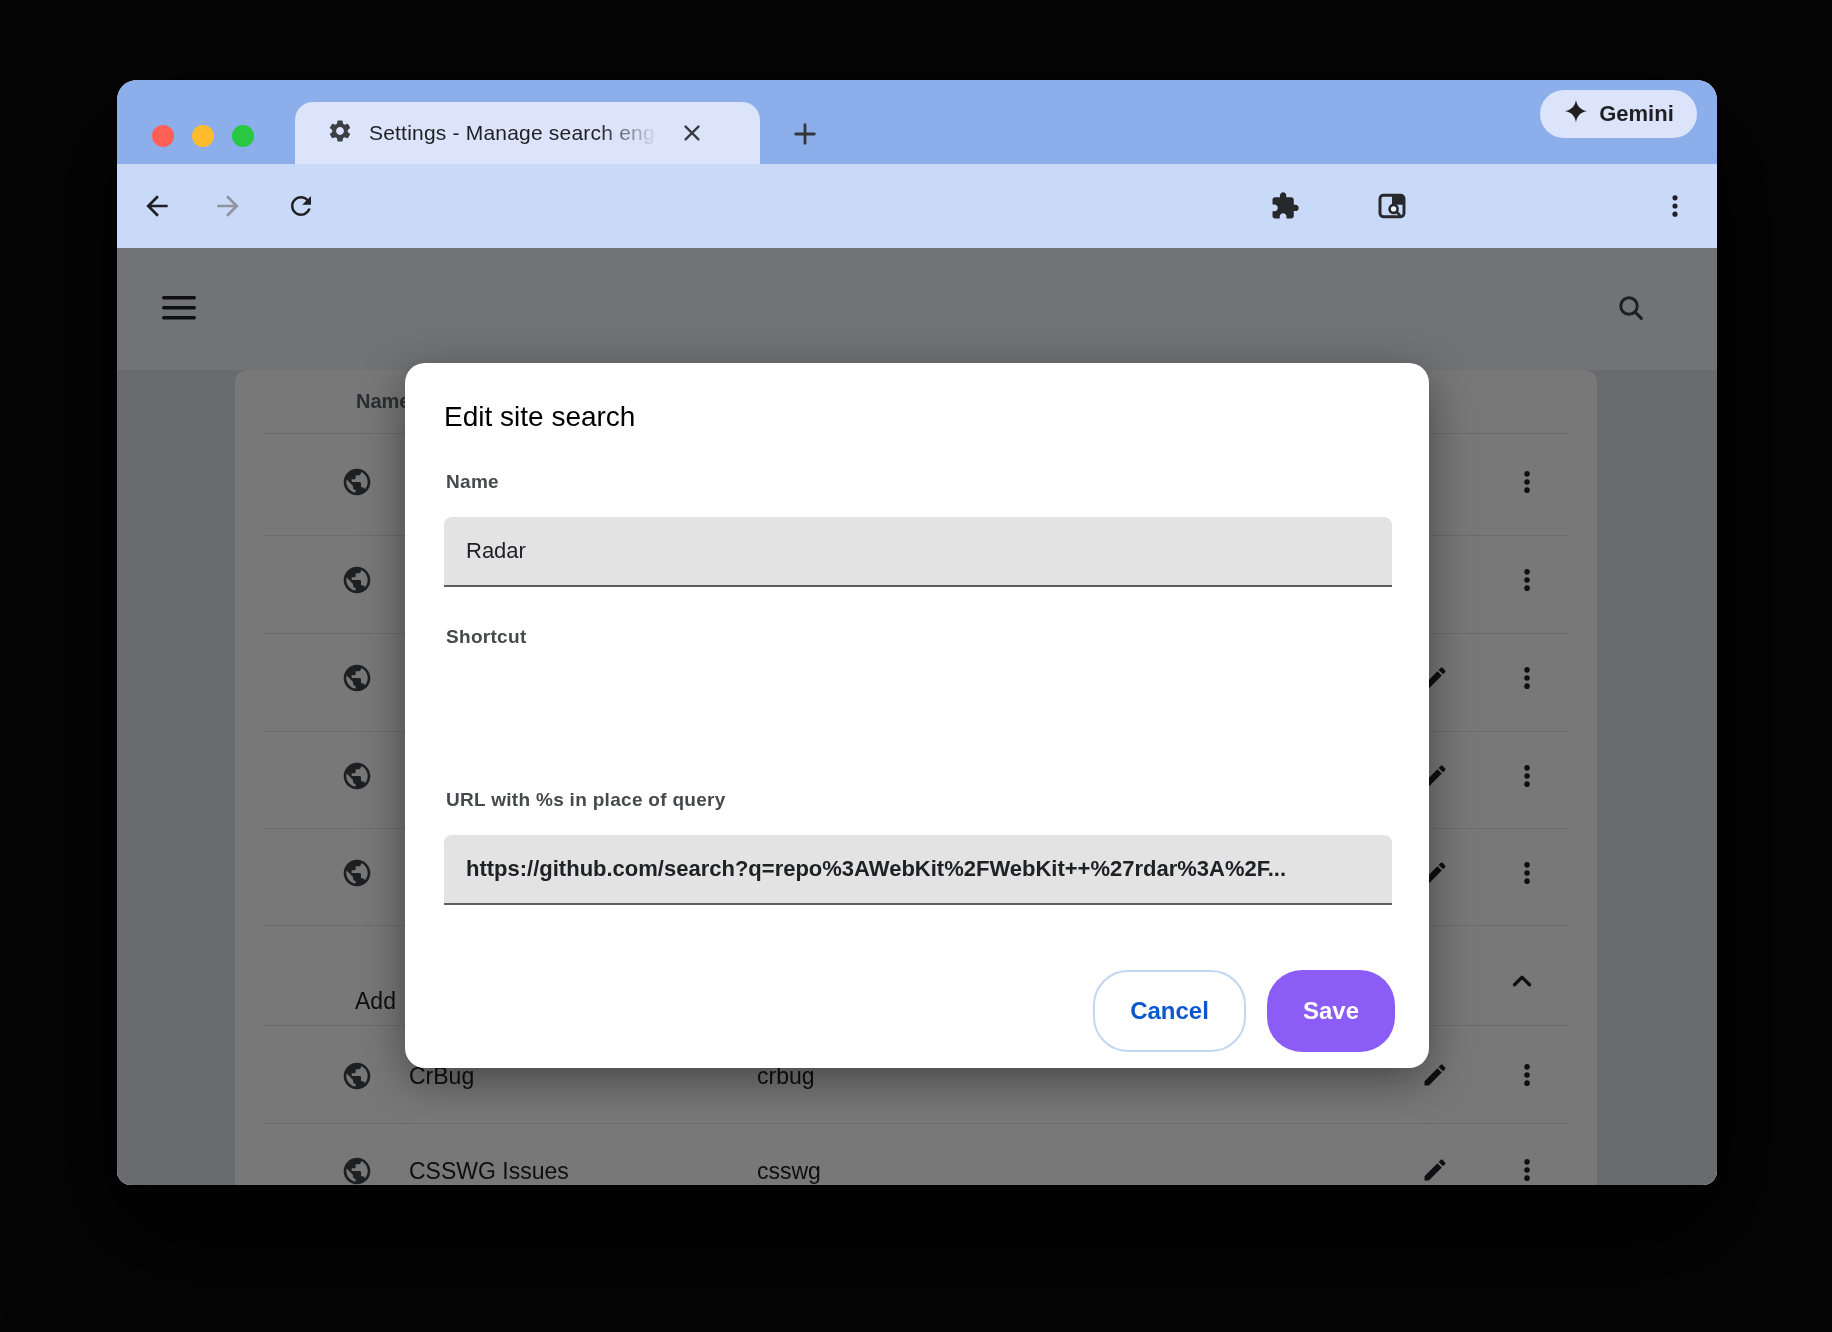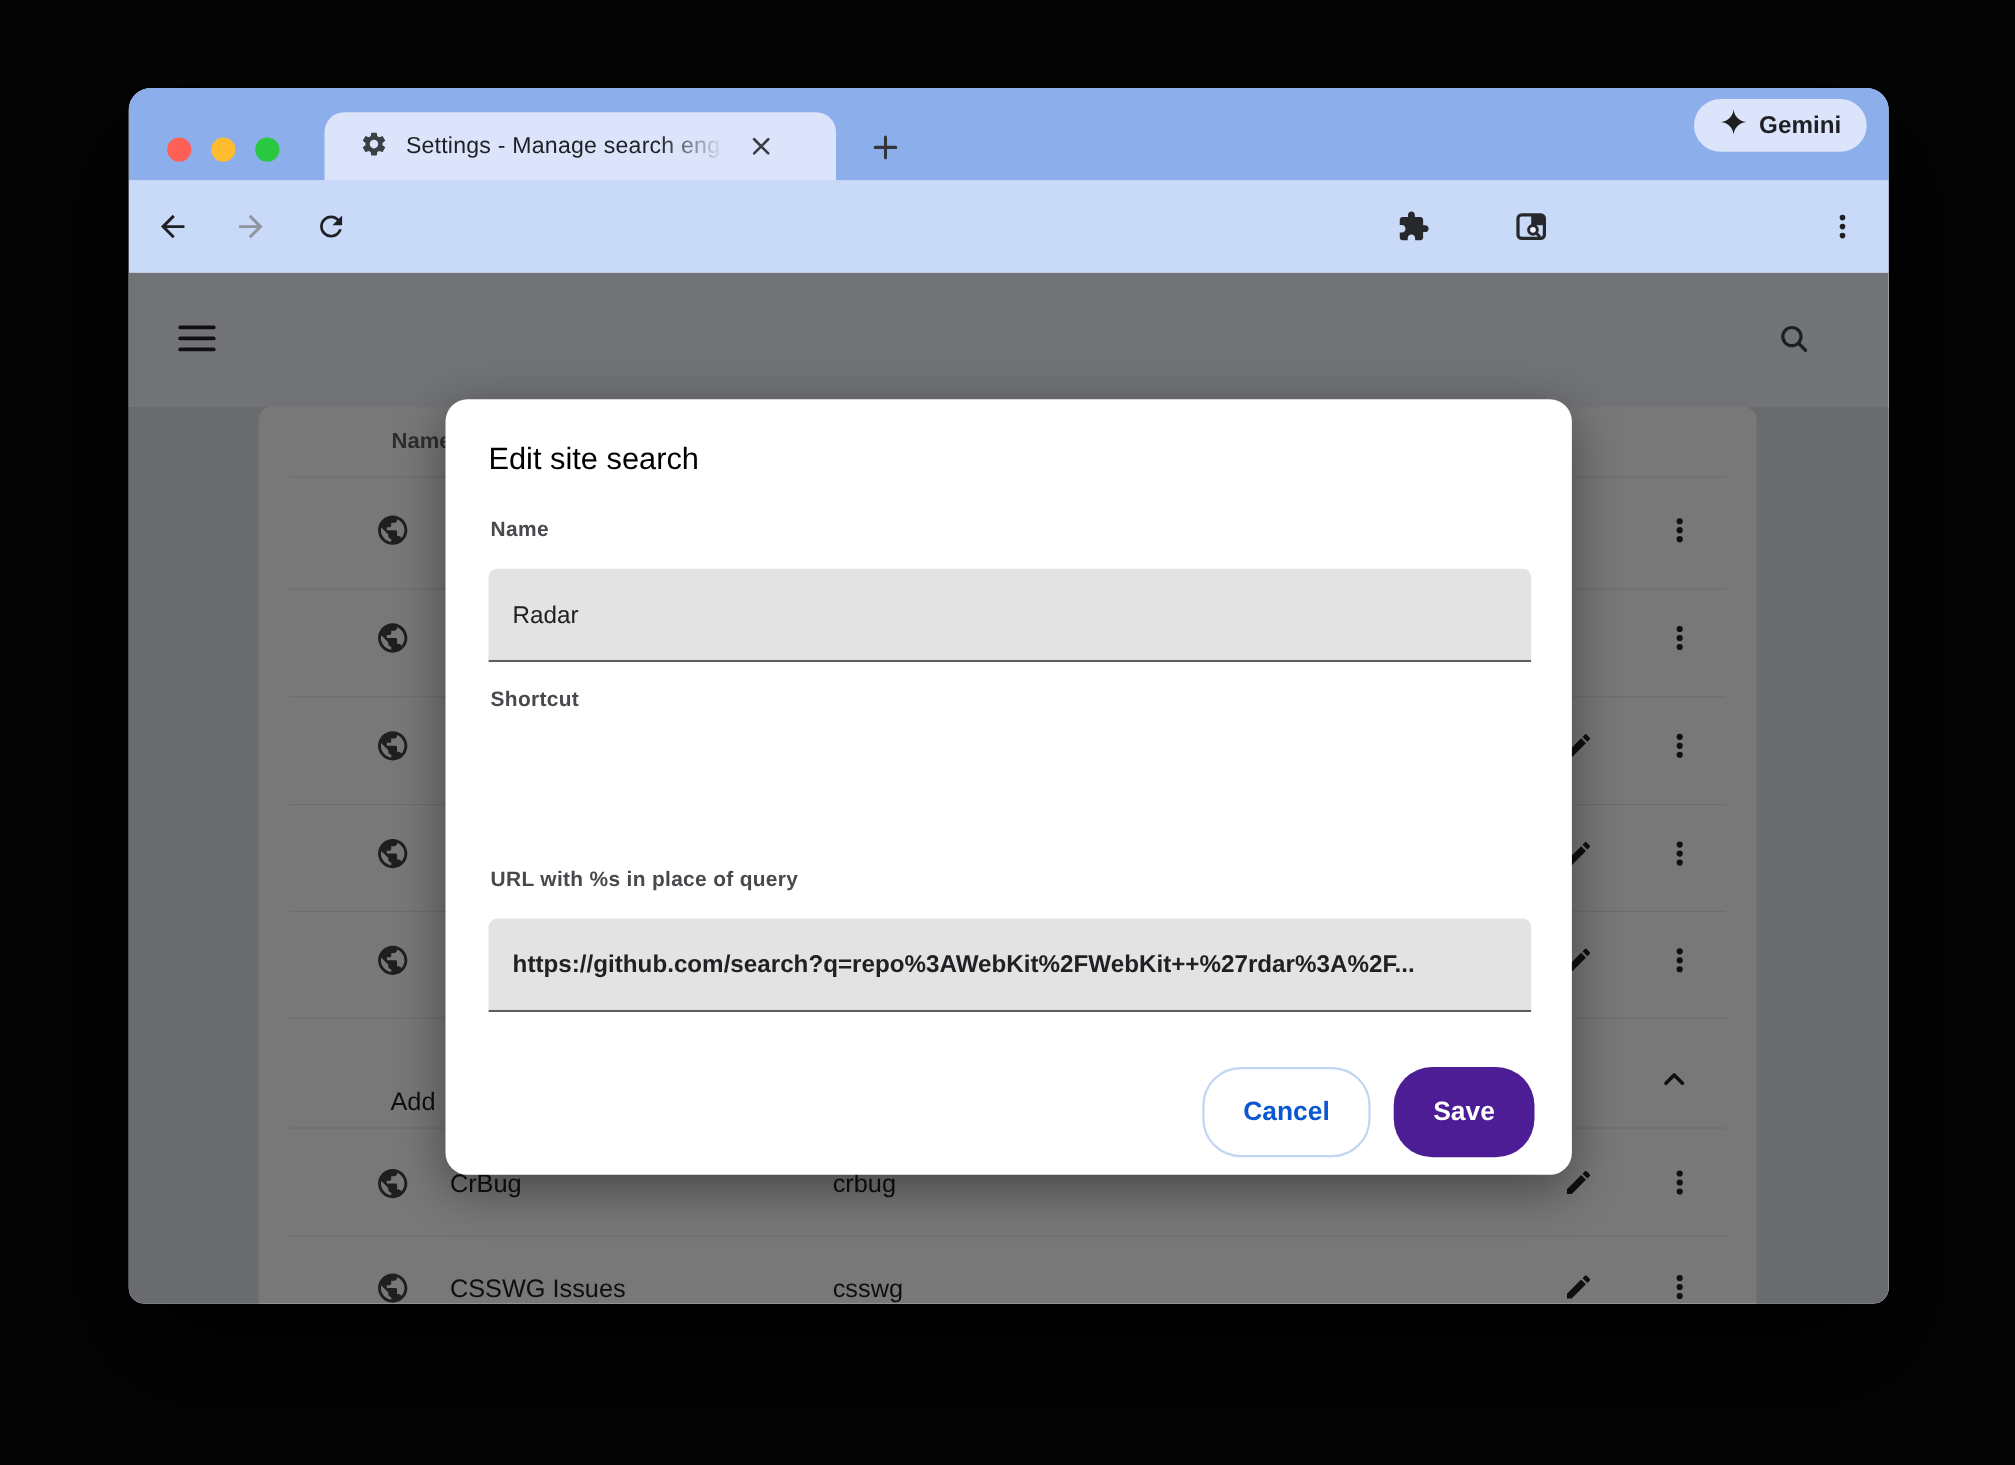--- a/index.html
+++ b/index.html
@@ -79,30 +79,30 @@
 
   
   .scrim { position:absolute; left:0; top:168px; width:1600px; height:937px; background:rgba(0,0,0,0.53); z-index:40; }
   .dialog {
     position:absolute; left:288px; top:283px; width:1024px; height:705px; z-index:50;
     background:#FFFFFF; border-radius:20px; box-shadow:0 12px 45px rgba(0,0,0,.42);
   }
   .dlg-title { position:absolute; left:39px; top:38px; font-size:28px; color:#000000; }
   .dlg-label { position:absolute; left:41px; font-size:19px; font-weight:600; color:#47494D; letter-spacing:.3px; }
   .dlg-input {
-    position:absolute; left:39px; width:948px; height:85px;
+    position:absolute; left:39px; width:948px; height:70px;
     background:#E3E3E3; border:none; border-bottom:2px solid #5C5F62; border-radius:8px 8px 0 0;
     padding:0 22px; font-size:22px; color:#202124; font-family:"Liberation Sans", sans-serif; outline:none;
     white-space:nowrap; overflow:hidden;
   }
   .btn { position:absolute; top:607px; height:82px; border-radius:35px; font-size:24px; font-weight:600;
     display:flex; align-items:center; justify-content:center; cursor:pointer;
     font-family:"Liberation Sans", sans-serif; }
   .btn-cancel { left:688px; width:153px; background:#FFFFFF; border:2px solid #C2D5F3; color:#0B57D0; }
-  .btn-save { left:862px; width:128px; background:#4c1d95; border:none; color:#FFFFFF; }
+  .btn-save { left:862px; width:128px; background:#8b5cf6; border:none; color:#FFFFFF; }
 </style>
 </head>
 <body>
 
 <div class="stage">
   <div class="window">
 
     <div class="tabstrip">
       <div class="traffic" style="left:35px; background:#FE5F57;"></div>
       <div class="traffic" style="left:75px; background:#FEBC2E;"></div>

